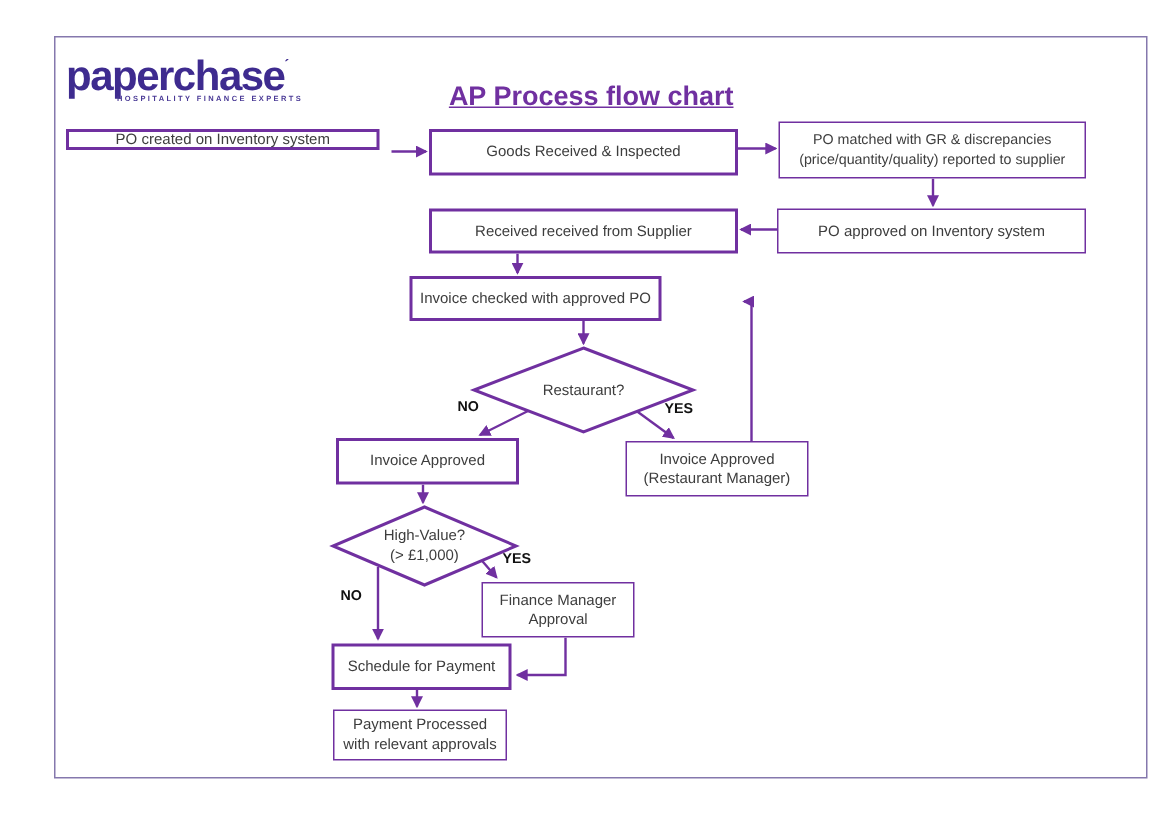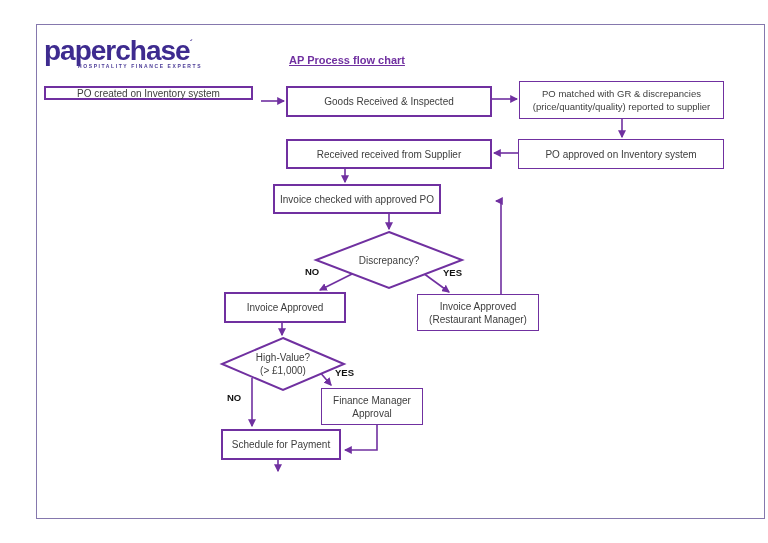--- a/index.html
+++ b/index.html
@@ -15,22 +15,22 @@
   .logo{position:absolute;left:30px;top:28px;}
   .logo-word{
     font-size:28px;font-weight:700;letter-spacing:-1px;color:#3e2b8f;line-height:30px;
   }
   .logo-tm{font-size:9px;vertical-align:14px;letter-spacing:0;}
   .logo-tag{
     font-size:5px;letter-spacing:1.6px;color:#4a3a96;margin-top:-3px;margin-left:34px;
     font-weight:700;
   }
   .title{
-    position:absolute;left:275px;top:54px;width:200px;text-align:left;
-    font-size:11px;font-weight:700;color:#7030a0;text-decoration:underline;
+    position:absolute;left:275px;top:54px;width:200px;text-align:right;
+    font-size:18px;font-weight:700;color:#7030a0;text-decoration:underline;
   }
   .node{
     position:absolute;box-sizing:border-box;background:#ffffff;
     display:flex;align-items:center;justify-content:center;text-align:center;
     font-size:10px;color:#3d3d3d;line-height:13px;white-space:pre-line;
     border:2px solid #7030a0;padding:1px 3px;
   }
   .node.thick{border-width:2.5px;}
   .node.thin{border-width:1.5px;}
   .diamond-text{
@@ -106,22 +106,24 @@
 (price/quantity/quality) reported to supplier</div>
   <div class="node thin" id="n-po-approved">PO approved on Inventory system</div>
   <div class="node thick" id="n-invoice-received">Received received from Supplier</div>
   <div class="node thick" id="n-invoice-checked">Invoice checked with approved PO</div>
   <div class="node thick" id="n-invoice-approved">Invoice Approved</div>
   <div class="node thin" id="n-invoice-approved-rm">Invoice Approved
 (Restaurant Manager)</div>
   <div class="node thin" id="n-finance-manager">Finance Manager
 Approval</div>
   <div class="node thick" id="n-schedule-payment">Schedule for Payment</div>
+  <div class="node thin" id="n-payment-processed">Payment Processed
+with relevant approvals</div>
 
-  <div class="diamond-text" id="t-discrepancy">Discrepancy?</div>
+  <div class="diamond-text" id="t-discrepancy">Restaurant?</div>
   <div class="diamond-text" id="t-high-value">High-Value?
 (&gt; £1,000)</div>
 
   <div class="edge-label" id="lbl-no1">NO</div>
   <div class="edge-label" id="lbl-yes1">YES</div>
   <div class="edge-label" id="lbl-no2">NO</div>
   <div class="edge-label" id="lbl-yes2">YES</div>
 </div>
 
 </body></html>

